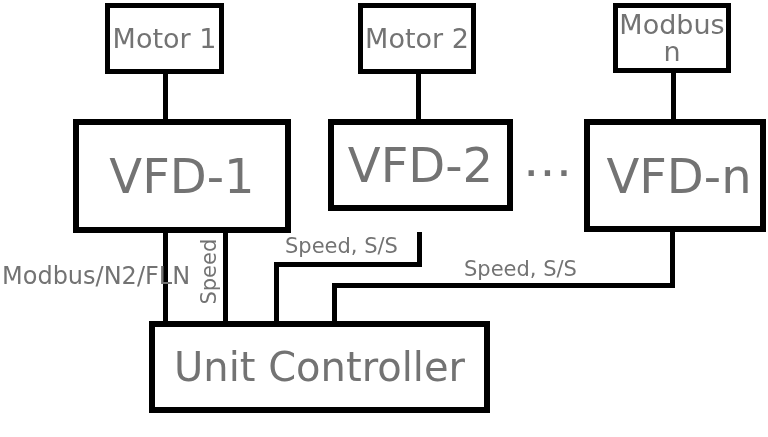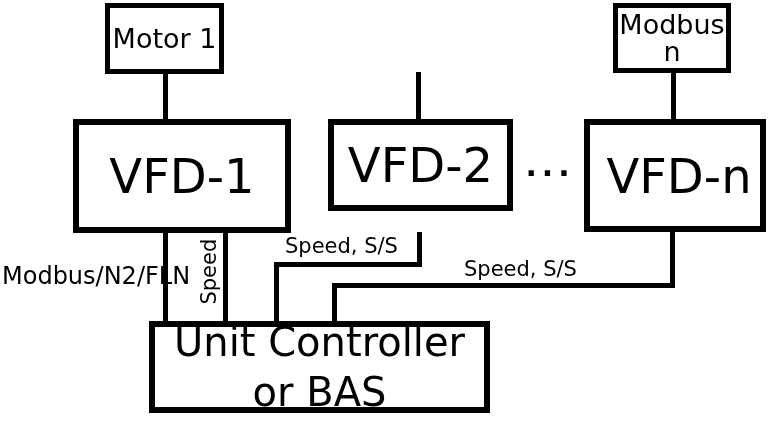--- a/index.html
+++ b/index.html
@@ -6,21 +6,21 @@
     margin: 0;
     padding: 0;
     background: #ffffff;
   }
   #stage {
     position: relative;
     width: 768px;
     height: 437px;
     background: #ffffff;
     font-family: "DejaVu Sans", "Liberation Sans", sans-serif;
-    color: #000000;
+    color: #737373;
     overflow: hidden;
   }
   .box {
     position: absolute;
     box-sizing: border-box;
     background: #ffffff;
     border: 5px solid #000000;
     display: flex;
     align-items: center;
     justify-content: center;
@@ -100,39 +100,41 @@
   #line-vn-drop { left: 332px; top: 283px; width: 5px;   height: 39px; }
 </style>
 </head>
 <body>
 
 <div id="stage">
 
   <div class="box motor-box" id="motor1">
     <span>Motor 1</span>
   </div>
+  <div class="box motor-box" id="motor2">
+    <span>Motor 2</span>
+  </div>
   <div class="box motor-box" id="motorn">
     <span>Modbus n</span>
   </div>
 
   <div class="box vfd-box" id="vfd1">
     <span>VFD-1</span>
   </div>
   <div class="box vfd-box" id="vfd2">
     <span>VFD-2</span>
   </div>
   <div class="box vfd-box" id="vfdn">
     <span>VFD-n</span>
   </div>
 
   <div class="lbl" id="lbl-dots">···</div>
 
   <div class="box controller-box" id="controller">
     <div>Unit Controller</div>
-    <div>or BAS</div>
   </div>
 
   <div class="line" id="line-m1"></div>
   <div class="line" id="line-m2"></div>
   <div class="line" id="line-mn"></div>
   <div class="line" id="line-v1-bus"></div>
   <div class="line" id="line-v1-spd"></div>
   <div class="line" id="line-v2-down"></div>
   <div class="line" id="line-v2-horz"></div>
   <div class="line" id="line-v2-drop"></div>

